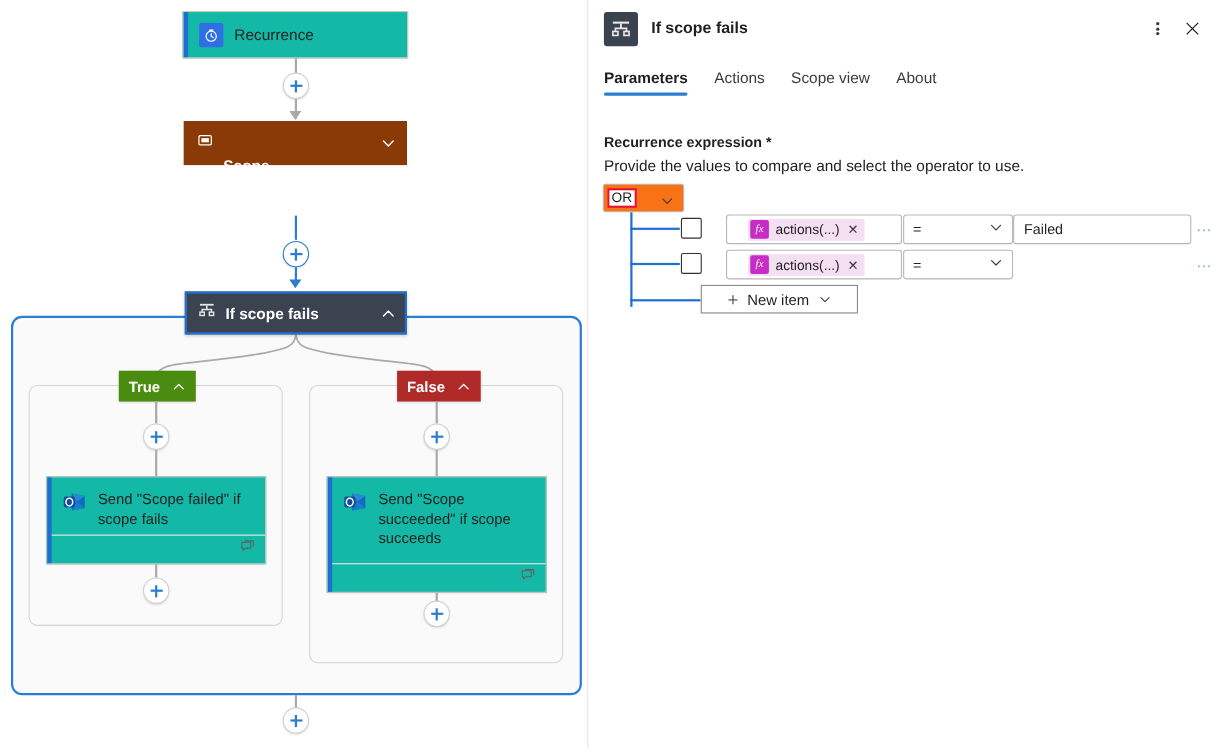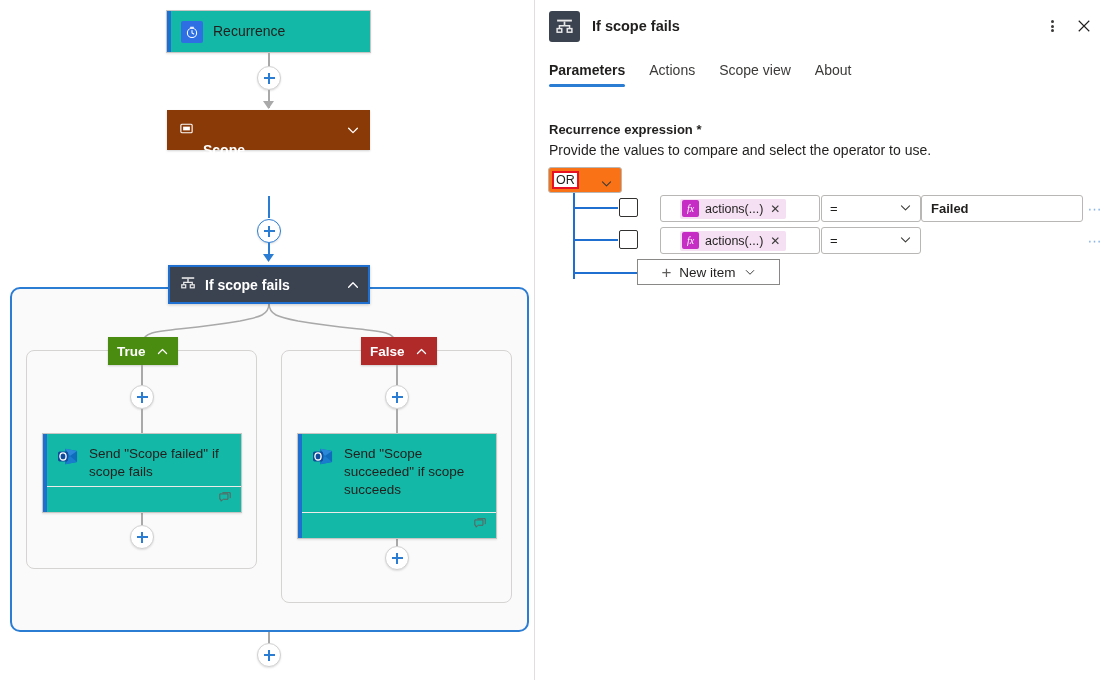--- a/index.html
+++ b/index.html
@@ -393,21 +393,21 @@
       </span>
     </div>
     <div class="opbox" style="left:286px;top:195px;width:100px;">
       <span class="opv">=</span>
       <span>
         <svg width="13" height="13" viewBox="0 0 16 16">
             <path d="M3 6 L8 11 L13 6" fill="none" stroke="#3b3a39" stroke-width="1.3" stroke-linecap="round" stroke-linejoin="round"></path>
           </svg>
       </span>
     </div>
-    <div class="valbox" style="left:386px;top:195px;width:162px;font-weight:bold;">Failed</div>
+    <div class="valbox" style="left:386px;top:195px;width:162px;">Failed</div>
     <div class="ellip" style="left:551px;top:195px;">⋯</div>
 
     <div class="cb" style="left:84px;top:230px;"></div>
     <div class="tokenbox" style="left:125px;top:227px;width:160px;">
       <span class="token">
         <span class="fx">fx</span>
         <span class="tlabel">actions(...)</span>
         <span class="x">✕</span>
       </span>
     </div>

